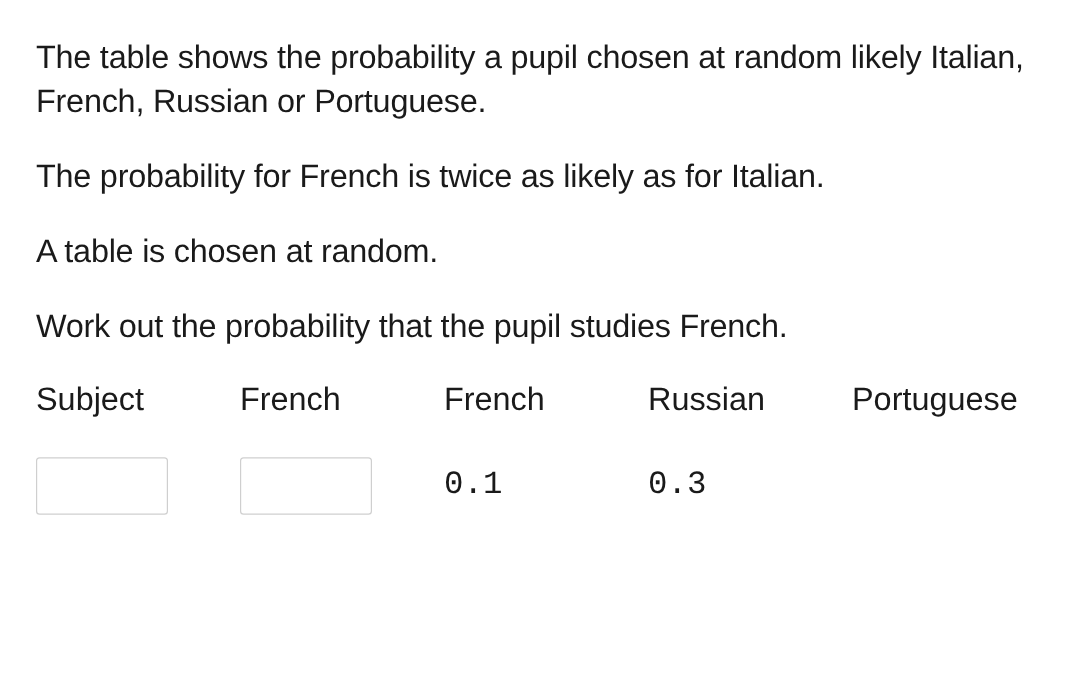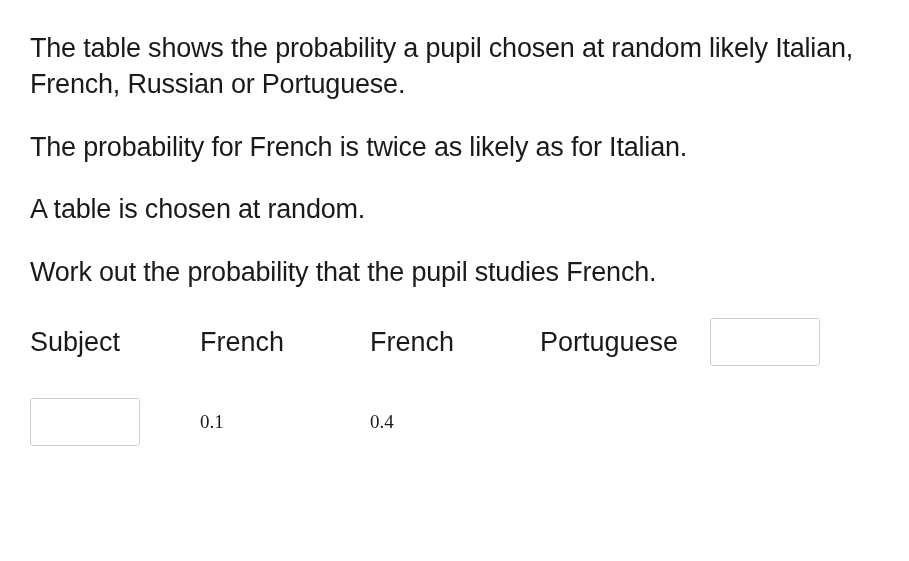--- a/index.html
+++ b/index.html
@@ -29,22 +29,22 @@
     }
     .cell {
       font-size: 27px;
       display: flex;
       align-items: center;
     }
     .cell.header {
       font-family: -apple-system, BlinkMacSystemFont, "Segoe UI", Arial, sans-serif;
     }
     .cell.value {
-      font-family: Liberation Serif, serif;
-      font-size: 19px;
+      font-family: Liberation Mono, monospace;
+      font-size: 27px;
     }
     .input-box {
       width: 110px;
       height: 48px;
       border: 1px solid #cfcfcf;
       border-radius: 3px;
       background: #ffffff;
       font-size: 24px;
       padding: 4px 8px;
       font-family: Georgia, "Times New Roman", serif;
@@ -55,23 +55,24 @@
 
 <p class="paragraph">The table shows the probability a pupil chosen at random likely Italian, French, Russian or Portuguese.</p>
 <p class="paragraph">The probability for French is twice as likely as for Italian.</p>
 <p class="paragraph">A table is chosen at random.</p>
 <p class="paragraph">Work out the probability that the pupil studies French.</p>
 
 <div class="table">
   <div class="cell header">Subject</div>
   <div class="cell header">French</div>
   <div class="cell header">French</div>
+  <div class="cell header">Russian</div>
   <div class="cell header">Portuguese</div>
 
   <div class="cell">
     <input type="text" class="input-box" value="" style="">
   </div>
   <div class="cell">
     <input type="text" class="input-box" value="" style="">
   </div>
   <div class="cell value">0.1</div>
-  <div class="cell value">0.4</div>
+  <div class="cell value">0.3</div>
 </div>
 
 </body></html>

